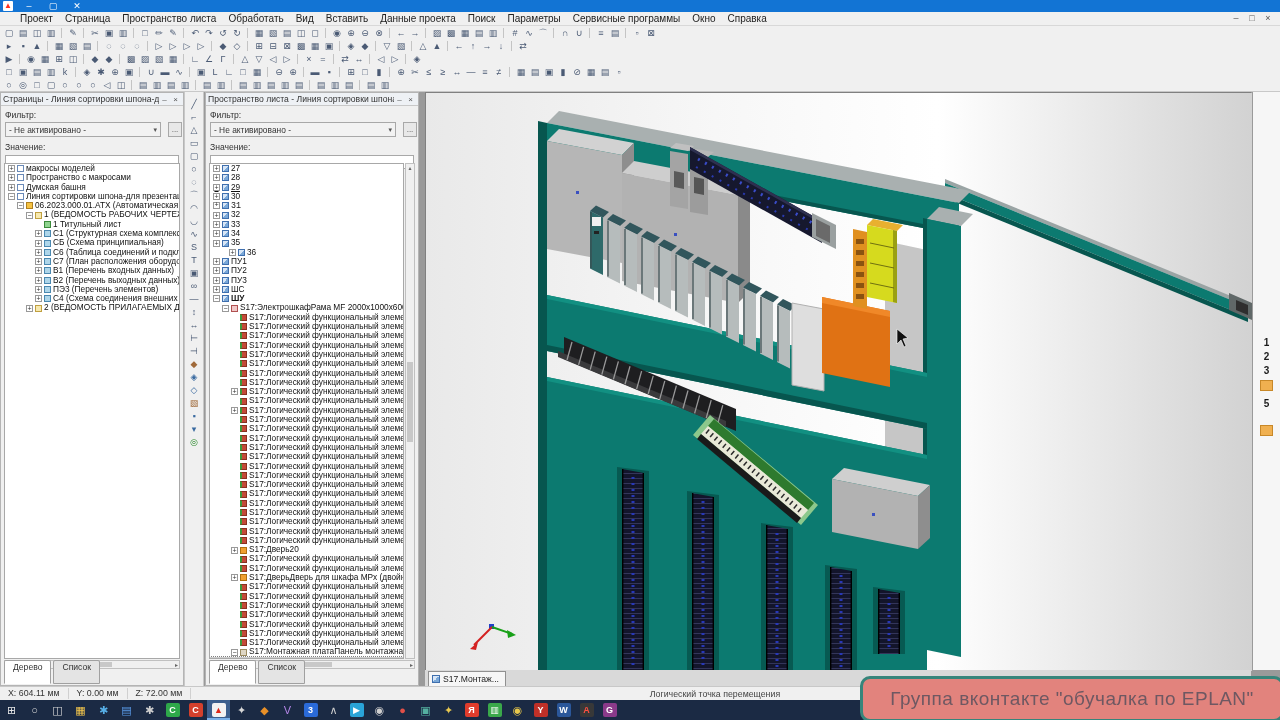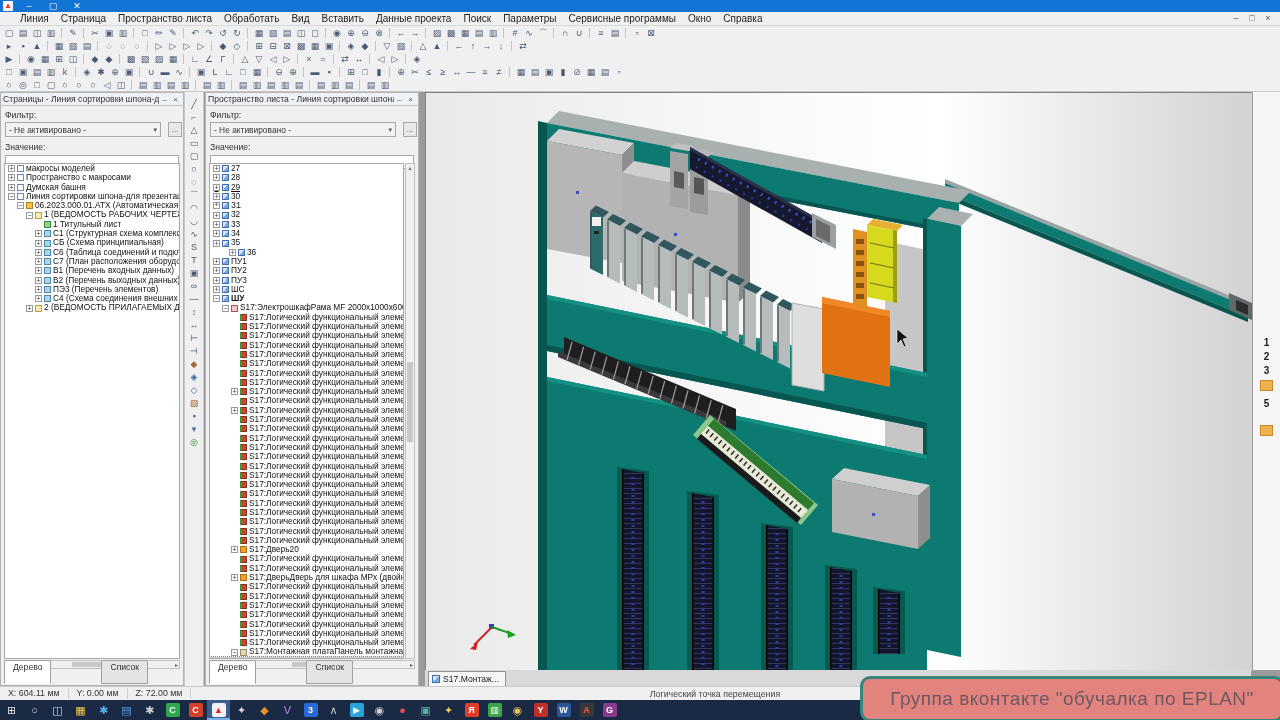--- a/index.html
+++ b/index.html
@@ -65,21 +65,21 @@
   .ic-door{background:#f0a030;border:1px solid #b07010;}
   .ic-plate{background:#ded6c4;border:1px solid #9a8a60;}
   .ic-surface{background:#c8c8c8;border:1px solid #808080;}
   .tlbl{white-space:nowrap;overflow:hidden;}
   .hscroll{position:absolute;left:3px;right:3px;bottom:16px;height:9px;background:#f0f0f0;border:1px solid #c0c0c0;
     font-size:6px;color:#666;display:flex;align-items:center;justify-content:space-between;padding:0 1px;}
   .hthumb{height:5px;background:#c8c8c8;width:40px;}
   .vscroll{position:absolute;right:3px;top:70px;bottom:26px;width:10px;background:#f0f0f0;border:1px solid #c0c0c0;
     font-size:6px;color:#666;text-align:center;}
   .vthumb{position:absolute;left:1px;right:1px;top:40%;height:80px;background:#c8c8c8;}
-  .ptabs{position:absolute;left:3px;bottom:1px;height:24px;display:flex;font-size:8.6px;gap:48px;}
+  .ptabs{position:absolute;left:3px;bottom:1px;height:24px;display:flex;font-size:8.6px;}
   .ptab{padding:0 8px;border:1px solid #a0a0a0;background:#e4e4e4;line-height:12px;color:#333;
     border-top-left-radius:2px;border-top-right-radius:2px;margin-right:2px;}
   .ptab.active{background:#fff;border-bottom-color:#fff;}
   
   #viewport{position:absolute;left:425px;top:92px;width:826px;height:578px;border:1px solid #808080;background:#fff;}
   #vtabstrip{position:absolute;left:425px;top:670px;width:826px;height:16px;background:#d9d9d9;}
   #vtab{position:absolute;left:3px;top:1px;height:15px;background:#f6f6f6;border:1px solid #909090;border-bottom:none;
     font-size:8.6px;line-height:14px;padding:0 6px 0 3px;color:#222;display:flex;align-items:center;}
   #vtab .tico{width:8px;height:8px;background:linear-gradient(135deg,#d8e6f6 50%,#7aa8d8 50%);
     border:1px solid #3f6fae;margin-right:3px;}
@@ -110,21 +110,21 @@
 
 <div id="titlebar">
   <span class="app-ico">▲</span>
   <span class="wctl">–</span>
   <span class="wctl">▢</span>
   <span class="wctl">✕</span>
 </div>
 
 <div id="menubar">
 
-<span class="menu-item">Линия</span>
+<span class="menu-item">Проект</span>
     <span class="menu-item">Страница</span>
     <span class="menu-item">Пространство листа</span>
     <span class="menu-item">Обработать</span>
     <span class="menu-item">Вид</span>
     <span class="menu-item">Вставить</span>
     <span class="menu-item">Данные проекта</span>
     <span class="menu-item">Поиск</span>
     <span class="menu-item">Параметры</span>
     <span class="menu-item">Сервисные программы</span>
     <span class="menu-item">Окно</span>
@@ -704,21 +704,21 @@
       <div class="trow" style="padding-left: 21px;">
         <span class="exp none"></span>
         <span class="tic ic-elem"></span>
         <span class="tlbl">S17:Логический функциональный элемент17</span>
       </div>
       <div class="trow" style="padding-left: 21px;">
         <span class="exp none"></span>
         <span class="tic ic-elem"></span>
         <span class="tlbl">S17:Логический функциональный элемент18</span>
       </div>
-      <div class="trow" style="padding-left: 21px;">
+      <div class="trow" style="padding-left: 21px; align-items: flex-end;">
         <span class="exp">+</span>
         <span class="tic ic-door"></span>
         <span class="tlbl">S17:Дверь20</span>
       </div>
       <div class="trow" style="padding-left: 21px;">
         <span class="exp none"></span>
         <span class="tic ic-elem"></span>
         <span class="tlbl">S17:Логический функциональный элемент20</span>
       </div>
       <div class="trow" style="padding-left: 21px;">

